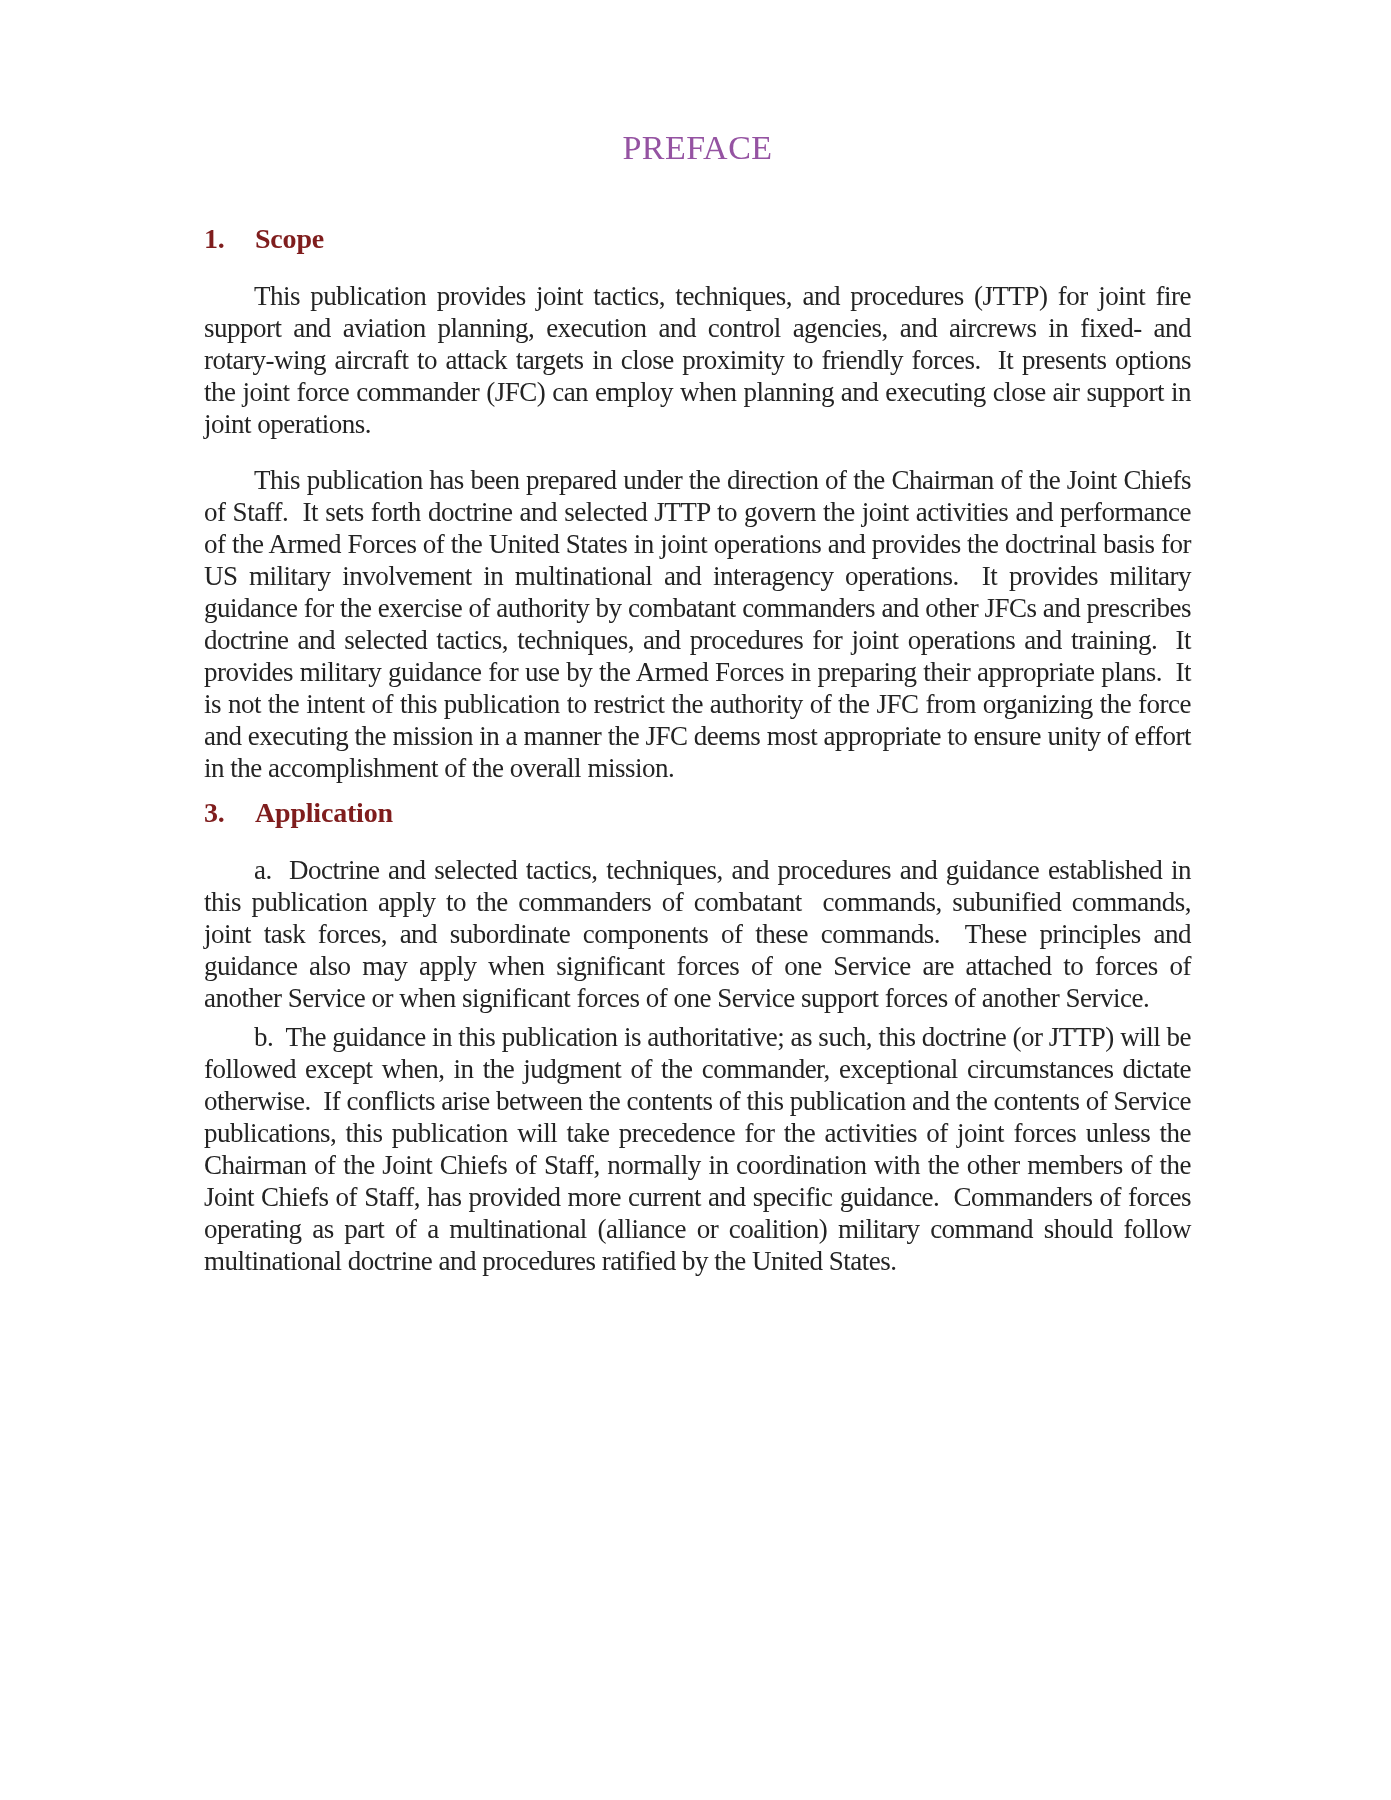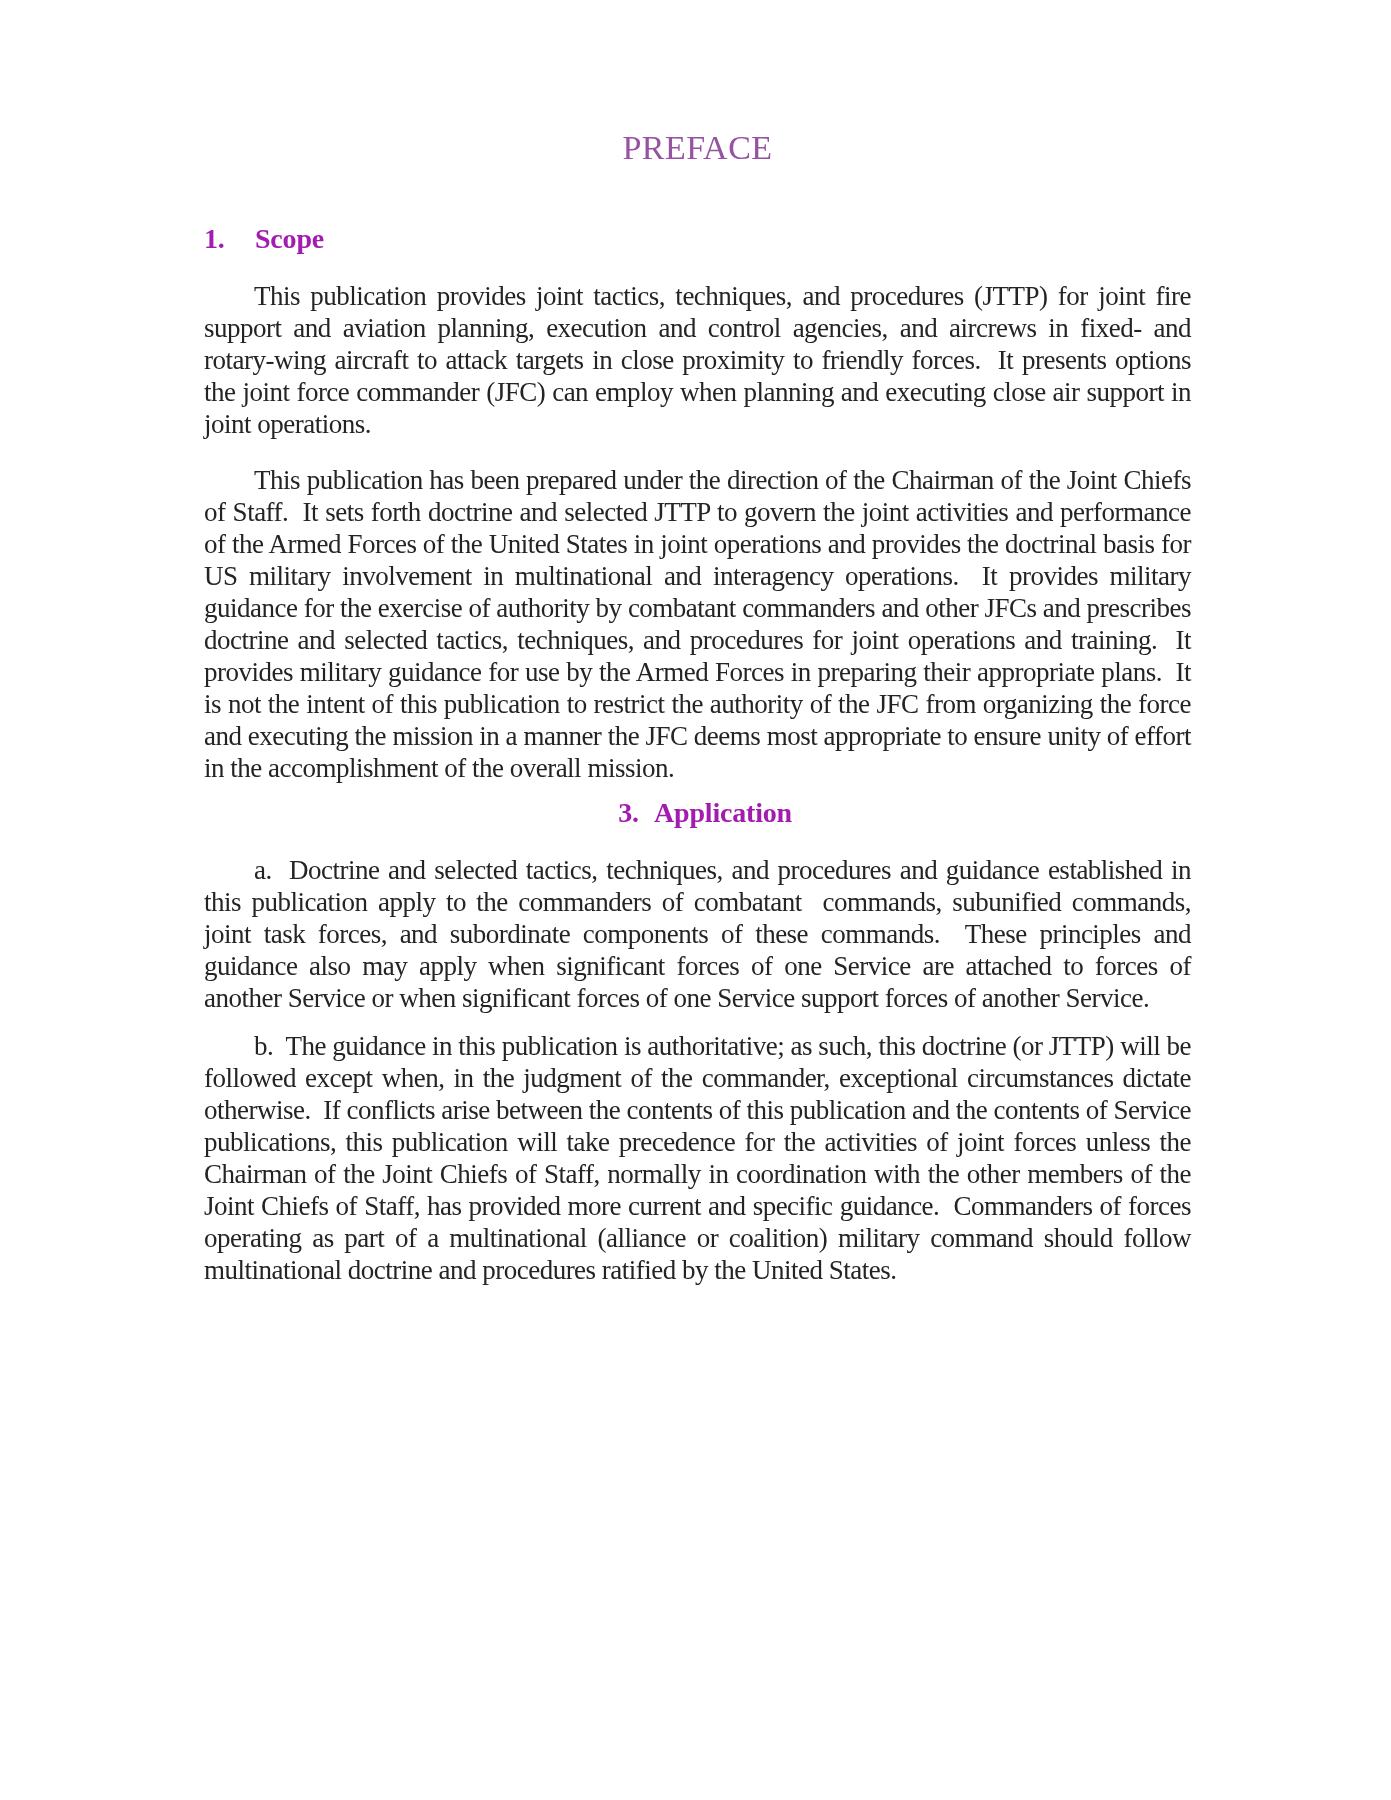--- a/index.html
+++ b/index.html
@@ -28,40 +28,40 @@
     line-height: 38px;
     text-align: center;
     color: #9553a2;
     letter-spacing: 0.5px;
   }
   .sec-heading {
     margin-top: 18px;
     font-size: 28px;
     font-weight: bold;
     line-height: 34px;
-    color: #a21caf;
+    color: #7f1d1d;
     letter-spacing: -0.2px;
   }
   .sec.s1 .sec-heading { margin-top: 55px; }
-  .sec.s3 .sec-heading { margin-top: 12px; text-align: center; }
+  .sec.s3 .sec-heading { margin-top: 12px; }
   .h-num {
     display: inline-block;
     width: 51px;
   }
   .para {
     margin: 24px 0 0 0;
     font-size: 27px;
     line-height: 32px;
     letter-spacing: -0.5px;
     text-align: justify;
     text-indent: 50px;
     white-space: pre-wrap;
     color: #242424;
   }
-  .para + .para { margin-top: 16px; }
+  .para + .para { margin-top: 7px; }
   .footer-rule {
     position: absolute;
     left: 204px;
     top: 1677px;
     width: 987px;
     height: 5px;
     background: #8d4b9b;
   }
   .page-number {
     position: absolute;

